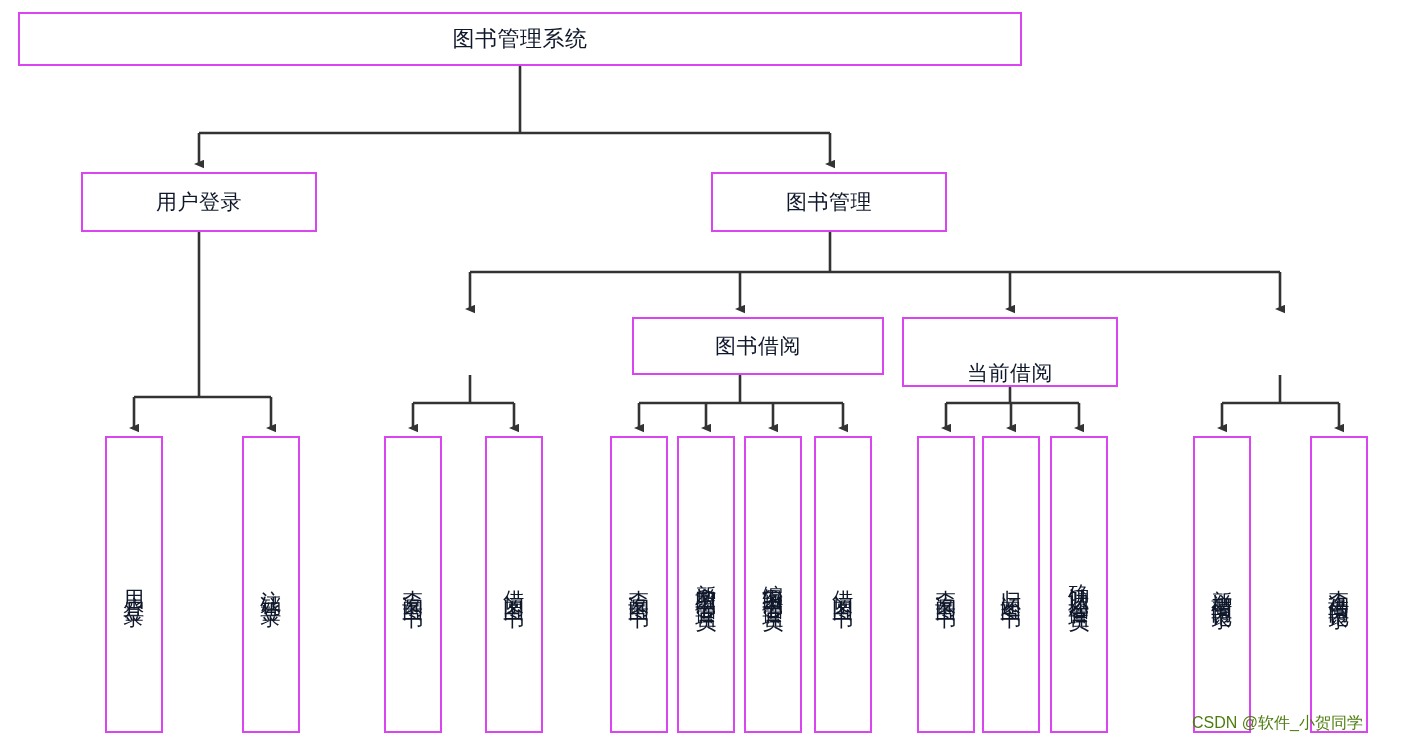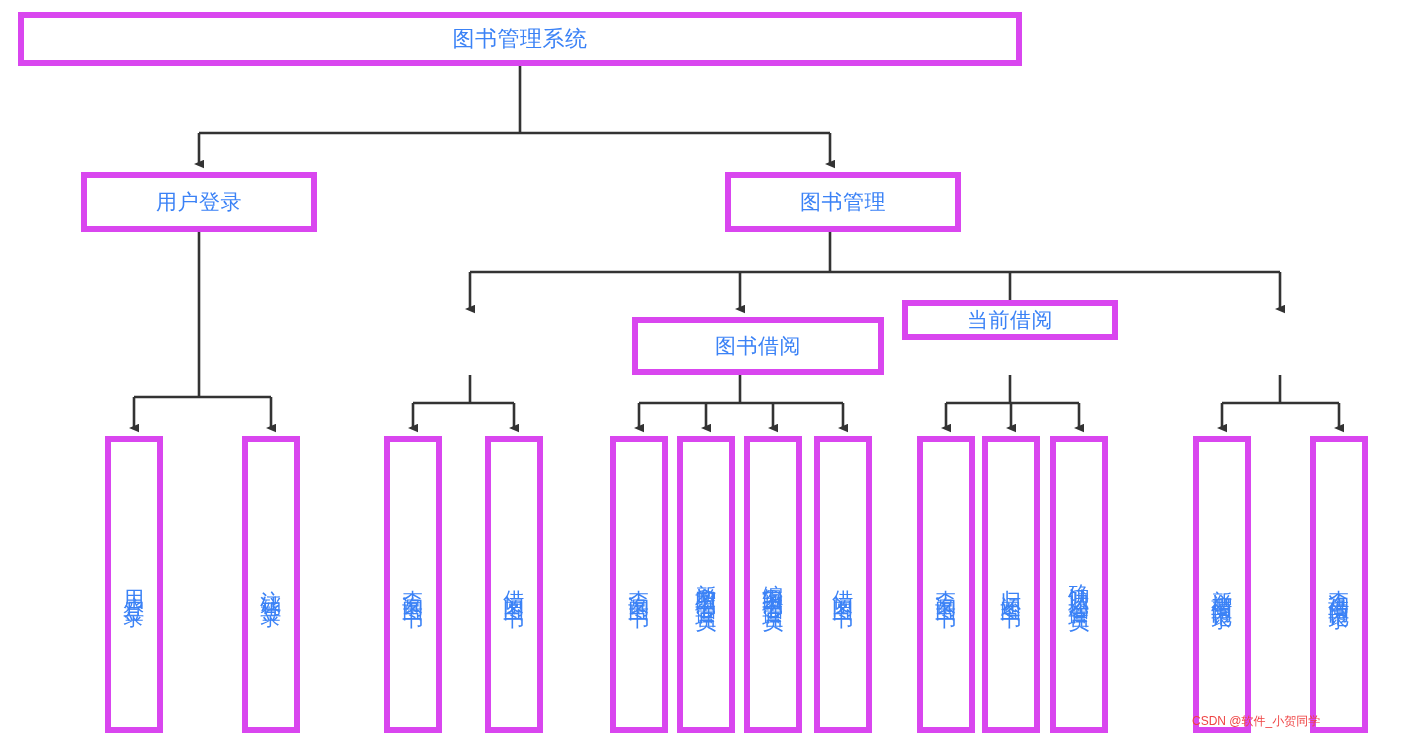--- a/index.html
+++ b/index.html
@@ -22,25 +22,25 @@
     left: 0;
     top: 0;
     width: 1405px;
     height: 747px;
     pointer-events: none;
   }
   .node {
     position: absolute;
     box-sizing: border-box;
     background: #ffffff;
-    border: 6px solid #d946ef;
+    border: 2px solid #d946ef;
     display: flex;
     align-items: center;
     justify-content: center;
-    color: #3b82f6;
+    color: #0f172a;
     z-index: 2;
   }
   .node-label {
     display: block;
     line-height: 1.12;
     letter-spacing: 0.5px;
     white-space: nowrap;
   }
   
   .node.horiz .node-label {
@@ -61,22 +61,22 @@
     letter-spacing: 6px;
     white-space: normal;
   }
   .node.vert.tall .node-label {
     letter-spacing: 4px;
   }
   .watermark {
     position: absolute;
     left: 1192px;
     top: 713px;
-    font-size: 12px;
-    color: #ef4444;
+    font-size: 16px;
+    color: #4d7c0f;
     white-space: nowrap;
     z-index: 5;
   }
 </style>
 </head>
 <body>
 
 <div id="canvas">
 
   <svg id="edges" viewBox="0 0 1405 747">
@@ -129,28 +129,28 @@
     </g>
   </svg>
 
   <div class="node horiz root" style="left:18px; top:12px; width:1004px; height:54px;">
     <span class="node-label">图书管理系统</span>
   </div>
 
   <div class="node horiz" style="left:81px; top:172px; width:236px; height:60px;">
     <span class="node-label">用户登录</span>
   </div>
-  <div class="node horiz" style="left:711px; top:172px; width:236px; height:60px;margin-left:14px;">
+  <div class="node horiz" style="left:711px; top:172px; width:236px; height:60px;">
     <span class="node-label">图书管理</span>
   </div>
 
   <div class="node horiz" style="left:632px; top:317px; width:252px; height:58px;">
     <span class="node-label">图书借阅</span>
   </div>
-  <div class="node horiz" style="left:902px; top:300px; width:216px; height:40px;">
+  <div class="node horiz" style="left:902px; top:317px; width:216px; height:70px;align-items:flex-end;">
     <span class="node-label">当前借阅</span>
   </div>
 
   <div class="node vert" style="left:105px; top:436px; width:58px; height:297px;">
     <span class="node-label">用户登录</span>
   </div>
   <div class="node vert" style="left:242px; top:436px; width:58px; height:297px;">
     <span class="node-label">注销登录</span>
   </div>
 

